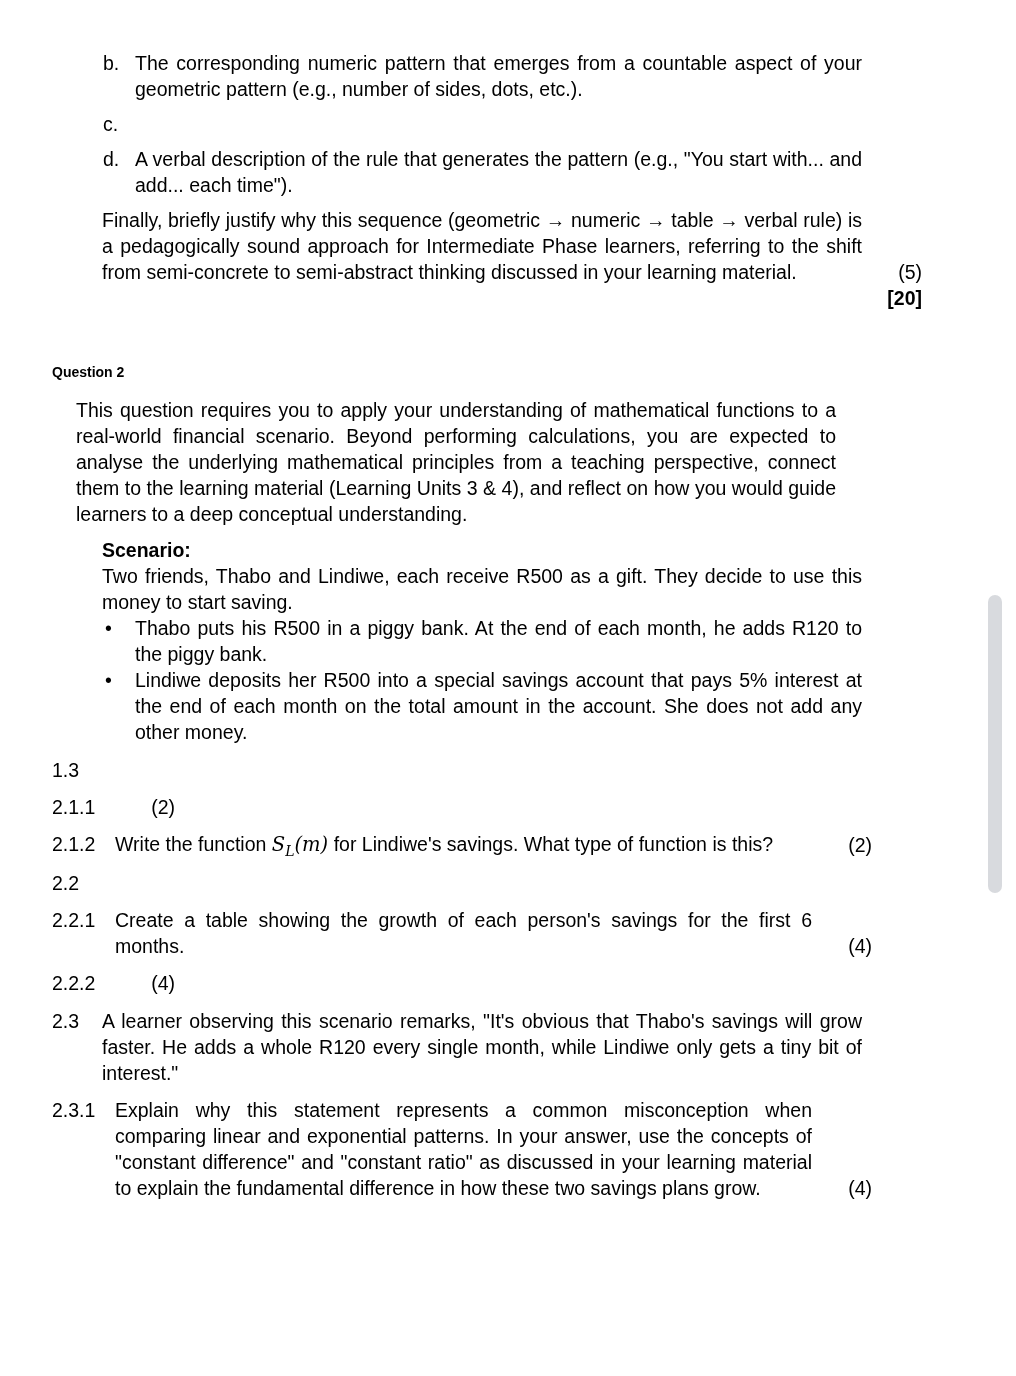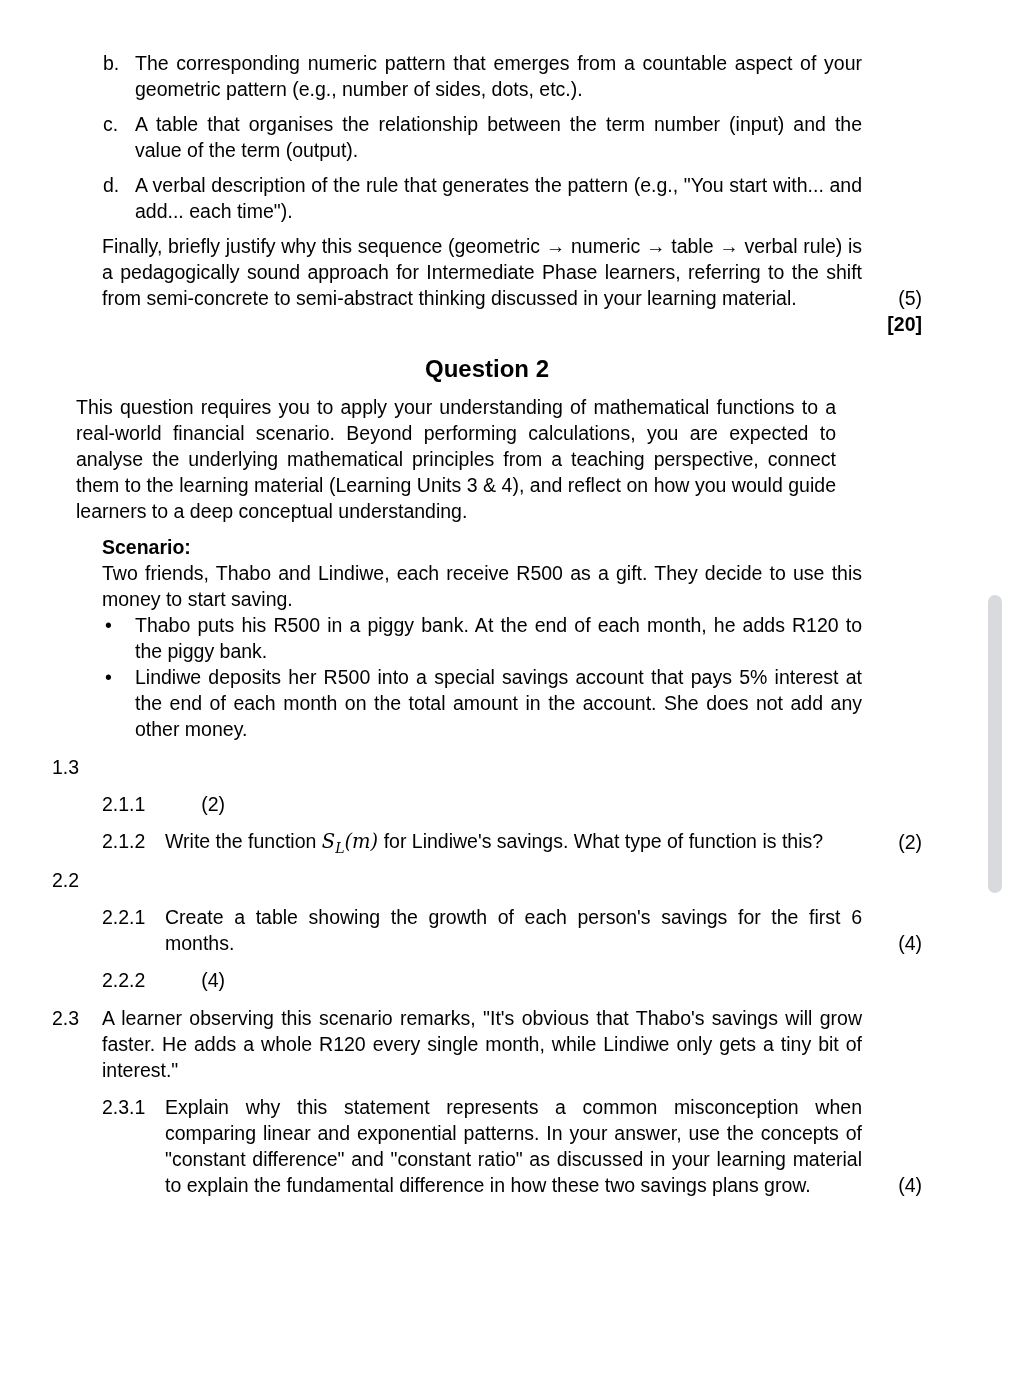--- a/index.html
+++ b/index.html
@@ -27,33 +27,33 @@
   .alpha-item .marker { width: 32px; flex: 0 0 32px; }
   .alpha-item .atext { width: 727px; flex: 0 0 727px; text-align: justify; }
 
   
   .closing-row { display: flex; margin-top: 1px; }
   .closing-row .para { width: 760px; flex: 0 0 760px; margin-left: 50px; text-align: justify; }
   .closing-row .marks { width: 60px; flex: 0 0 60px; text-align: right; align-self: flex-end; }
   .total-row { width: 870px; text-align: right; font-weight: bold; }
 
   
-  .q-heading { font-weight: bold; font-size: 24px; margin: 19px 0 12px 0; text-align: center; }
+  .q-heading { font-weight: bold; font-size: 14px; margin: 48px 0 12px 0; }
   .intro { margin-left: 24px; width: 760px; text-align: justify; margin-bottom: 10px; }
   .scenario-label { margin-left: 50px; font-weight: bold; }
   .scenario-text { margin-left: 50px; width: 760px; text-align: justify; }
   .bullet-row { display: flex; margin-left: 53px; }
   .bullet-row .bmark { width: 30px; flex: 0 0 30px; }
   .bullet-row .btext { width: 727px; flex: 0 0 727px; text-align: justify; }
 
   
   .item-l1 { display: flex; margin-top: 12px; }
   .item-l1 .num { width: 50px; flex: 0 0 50px; }
   .item-l1 .body { width: 760px; flex: 0 0 760px; text-align: justify; }
-  .item-l2 { display: flex; margin-left: 50px; margin-top: 11px; }
+  .item-l2 { display: flex; margin-top: 11px; }
   .item-l2 .num { width: 63px; flex: 0 0 63px; }
   .item-l2 .body { width: 697px; flex: 0 0 697px; text-align: justify; }
   .item-l2 .marks, .item-l1 .marks { width: 60px; flex: 0 0 60px; text-align: right; align-self: flex-end; }
 
   .scrollbar-thumb {
     position: absolute;
     left: 988px; top: 595px;
     width: 14px; height: 298px;
     border-radius: 7px;
     background: #d8dade;
@@ -63,21 +63,20 @@
 <body>
 
 <div class="content">
 
   <div class="alpha-item">
     <span class="marker">b.</span>
     <span class="atext">The corresponding numeric pattern that emerges from a countable aspect of your geometric pattern (e.g., number of sides, dots, etc.).</span>
   </div>
   <div class="alpha-item">
     <span class="marker">c.</span>
-    <span class="atext">A table that organises the relationship between the term number (input) and the value of the term (output).</span>
   </div>
   <div class="alpha-item">
     <span class="marker">d.</span>
     <span class="atext">A verbal description of the rule that generates the pattern (e.g., "You start with... and add... each time").</span>
   </div>
 
   <div class="closing-row">
     <div class="para">Finally, briefly justify why this sequence (geometric → numeric → table → verbal rule) is a pedagogically sound approach for Intermediate Phase learners, referring to the shift from semi-concrete to semi-abstract thinking discussed in your learning material.</div>
     <div class="marks">(5)</div>
   </div>

